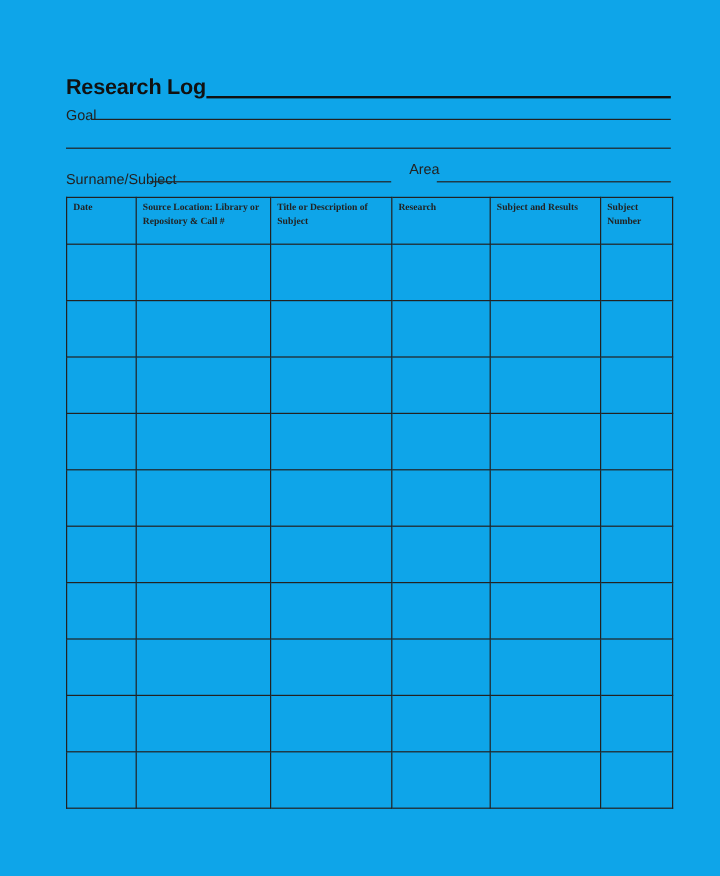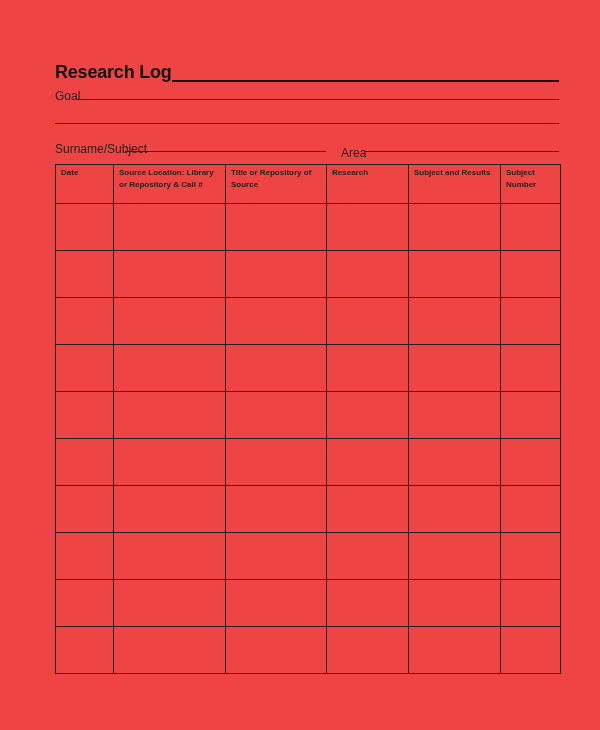--- a/index.html
+++ b/index.html
@@ -1,57 +1,57 @@
 <!DOCTYPE html>
 <html><head>
 <meta charset="utf-8">
 <style>
   html, body { margin: 0; padding: 0; background: #ffffff; }
   body { width: 600px; height: 730px; position: relative; overflow: hidden; font-family: "Liberation Sans", sans-serif; color: #111; }
-  .page { position: absolute; left: 0; top: 0; width: 600px; height: 730px; background: #ef4444; }
+  .page { position: absolute; left: 0; top: 0; width: 600px; height: 730px; background: #0ea5e9; }
   .title { position: absolute; left: 55px; top: 62px; font-size: 18px; font-weight: bold; color: #111; line-height: 20px; letter-spacing: -0.2px; }
   .title-rule { position: absolute; left: 172px; top: 80px; width: 387px; height: 0; border-top: 2px solid #111; }
   .lbl { position: absolute; font-size: 12px; font-weight: normal; color: #222; line-height: 10px; }
   .rule { position: absolute; height: 0; border-top: 1px solid #222; }
-  table.log { position: absolute; left: 55px; top: 164px; width: 505px; border-collapse: collapse; table-layout: fixed; }
+  table.log { position: absolute; left: 55px; top: 164px; width: 505px; border-collapse: collapse; table-layout: fixed; font-family: Liberation Serif, serif; }
   table.log th, table.log td { border: 1.3px solid #222; padding: 0; vertical-align: top; }
   table.log th { height: 36px; text-align: left; font-size: 8px; font-weight: bold; line-height: 12px; padding: 2px 5px 0 5px; color: #222; }
   table.log td { height: 46px; }
 </style>
 </head>
 <body>
 
 <div class="page">
   <div class="title">Research Log</div>
   <div class="title-rule"></div>
 
   <div class="lbl" style="left:55px; top:91px;">Goal</div>
   <div class="rule" style="left:76px; top:99px; width:483px;"></div>
   <div class="rule" style="left:55px; top:123px; width:504px;"></div>
 
   <div class="lbl" style="left:55px; top:144px;">Surname/Subject</div>
   <div class="rule" style="left:125px; top:151px; width:201px;"></div>
 
-  <div class="lbl" style="left:341px; top:148px;">Area</div>
+  <div class="lbl" style="left:341px; top:136px;">Area</div>
   <div class="rule" style="left:364px; top:151px; width:195px;"></div>
 
   <table class="log">
     <colgroup>
       <col style="width:58px">
         <col style="width:112px">
         <col style="width:101px">
         <col style="width:82px">
         <col style="width:92px">
         <col style="width:60px">
     </colgroup>
     <thead>
       <tr>
         <th>Date</th>
         <th>Source Location: Library or Repository &amp; Call #</th>
-        <th>Title or Repository of Source</th>
+        <th>Title or Description of Subject</th>
         <th>Research</th>
         <th>Subject and Results</th>
         <th>Subject Number</th>
       </tr>
     </thead>
     <tbody>
       <tr>
           <td></td>
           <td></td>
           <td></td>

